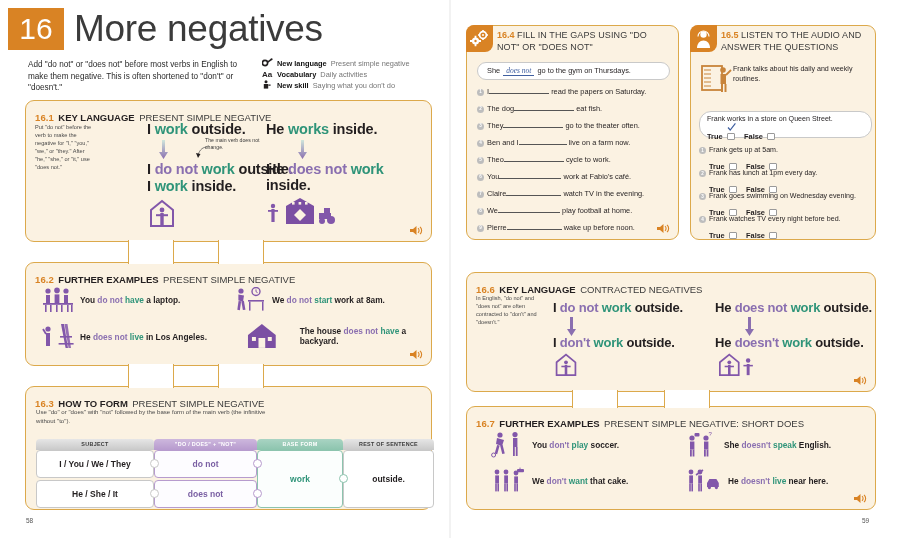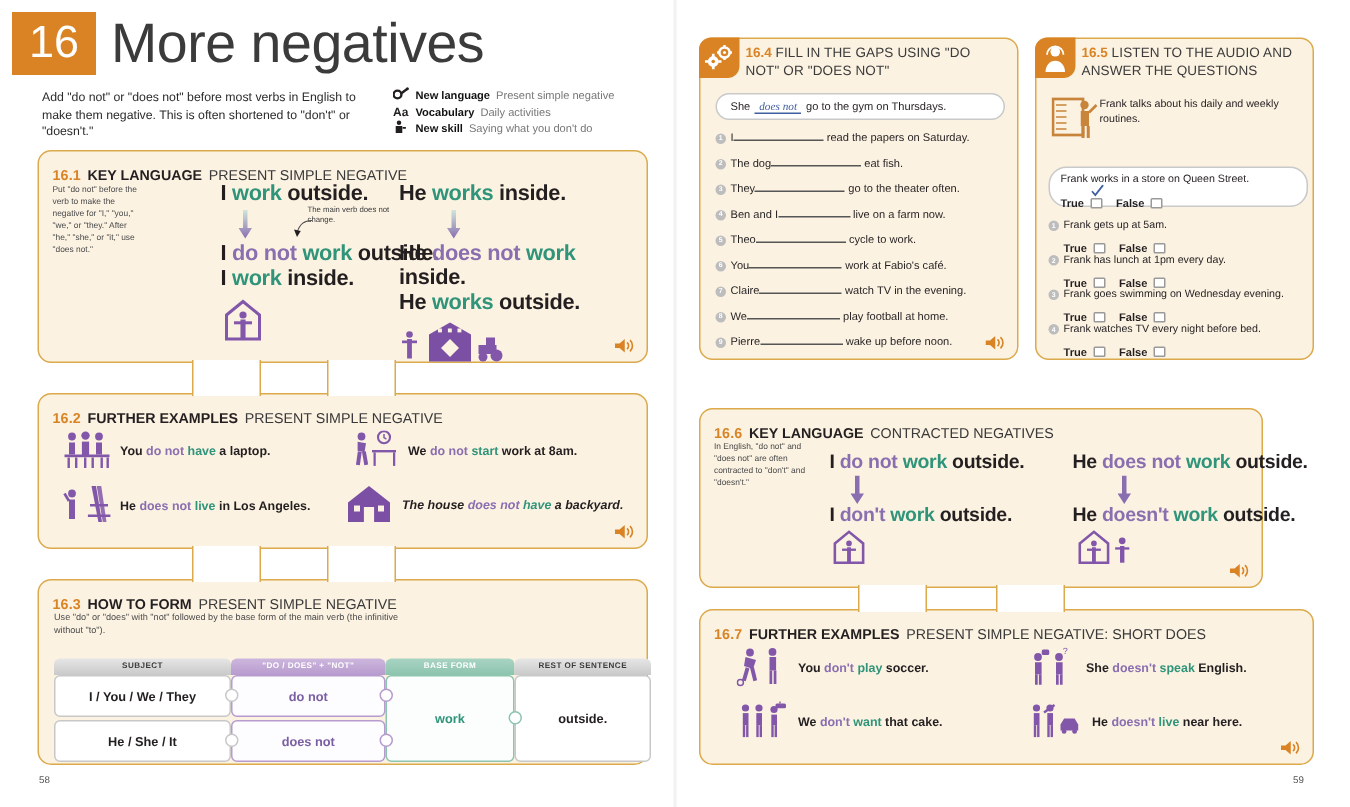--- a/index.html
+++ b/index.html
@@ -223,23 +223,20 @@
               <linearGradient id="g2" x1="0" y1="0" x2="0" y2="1">
                 <stop offset="0" stop-color="#cfe6db"></stop>
                 <stop offset="1" stop-color="#8a6fb0"></stop>
               </linearGradient>
             </defs>
           <path d="M3 0h3v12h3L4.5 19 0 12h3z" fill="url(#g2)"></path>
         </svg>
       </div>
       <div class="sentbig">
         <span class="blk">He </span><span class="pur">does not </span><span class="grn">work</span><span class="blk"> inside.</span>
-      </div>
-      <div class="sentbig" style="margin-top:1px;">
-        <span class="blk">He </span><span class="grn">works</span><span class="blk"> outside.</span>
       </div>
       <div style="text-align:center;margin-top:3px;">
         <svg width="74" height="30" viewBox="0 0 74 30">
           <circle cx="7" cy="10" r="2.2" fill="#8257aa"></circle>
           <rect x="5.4" y="13" width="3.2" height="13" fill="#8257aa"></rect>
           <rect x="2" y="14" width="10" height="1.8" fill="#8257aa"></rect>
           <path d="M20 10 L34 2 L48 10 V28 H20 Z" fill="#7b4fa3"></path>
           <rect x="26" y="6" width="2.6" height="2.6" fill="#fbf2e2"></rect>
           <rect x="32.6" y="6" width="2.6" height="2.6" fill="#fbf2e2"></rect>
           <rect x="39" y="6" width="2.6" height="2.6" fill="#fbf2e2"></rect>
@@ -312,21 +309,21 @@
         <path d="M19 1 L22 1 L26 25 L23.6 25 Z" fill="#8257aa"></path>
         <path d="M22.5 1 L25.5 1 L29 25 L26.5 25 Z" fill="#8257aa" opacity=".85"></path>
         <path d="M18 13 h12 v1.6 h-12z" fill="#8257aa"></path>
         <path d="M16.6 20 h15 v1.6 h-15z" fill="#8257aa"></path>
       </svg>
       <div class="sentsm">
         <span class="blk">He </span><span class="pur">does not </span><span class="grn">live</span><span class="blk"> in Los Angeles.</span>
       </div>
     </div>
 
-    <div style="position:absolute;left:204px;top:60px;width:200px;display:flex;align-items:center;gap:6px;font-style:italic;">
+    <div style="position:absolute;left:220px;top:60px;width:200px;display:flex;align-items:center;gap:22px;">
       <svg width="32" height="26" viewBox="0 0 32 26">
         <path d="M2 12 L16 1 L30 12 V25 H2 Z" fill="#7b4fa3"></path>
         <rect x="12.6" y="15" width="6.8" height="10" fill="#fbf2e2"></rect>
         <rect x="6" y="14" width="4" height="4" fill="#fbf2e2"></rect>
         <rect x="22" y="14" width="4" height="4" fill="#fbf2e2"></rect>
       </svg>
       <div class="sentsm">
         <span class="blk">The house </span><span class="pur">does not </span><span class="grn">have</span><span class="blk"> a backyard.</span>
       </div>
     </div>
@@ -517,21 +514,21 @@
         <div style="margin-top:1px;margin-left:10px;">
           <span class="tf">True</span>
           <span class="cb"></span>
           <span class="tf" style="margin-left:5px;">False</span>
           <span class="cb"></span>
         </div>
       </div>
     </div>
   </div>
 
-  <div class="panel" style="left:466px; top:272px; width:376px; height:120px;">
+  <div class="panel" style="left:466px; top:272px; width:410px; height:120px;">
     <div class="hdr">
       <span class="panel-num">16.6</span>
       <span class="panel-title-bold">KEY LANGUAGE</span>
       <span class="panel-title-light">CONTRACTED NEGATIVES</span>
     </div>
     <div class="sidenote" style="position:absolute; left:9px; top:21px; width:68px;">In English, "do not" and "does not" are often contracted to "don't" and "doesn't."</div>
 
     <div style="position:absolute; left:86px; top:27px; width:160px;">
       <div class="sentmed">
         <span class="blk">I </span><span class="pur">do not </span><span class="grn">work</span><span class="blk"> outside.</span>

